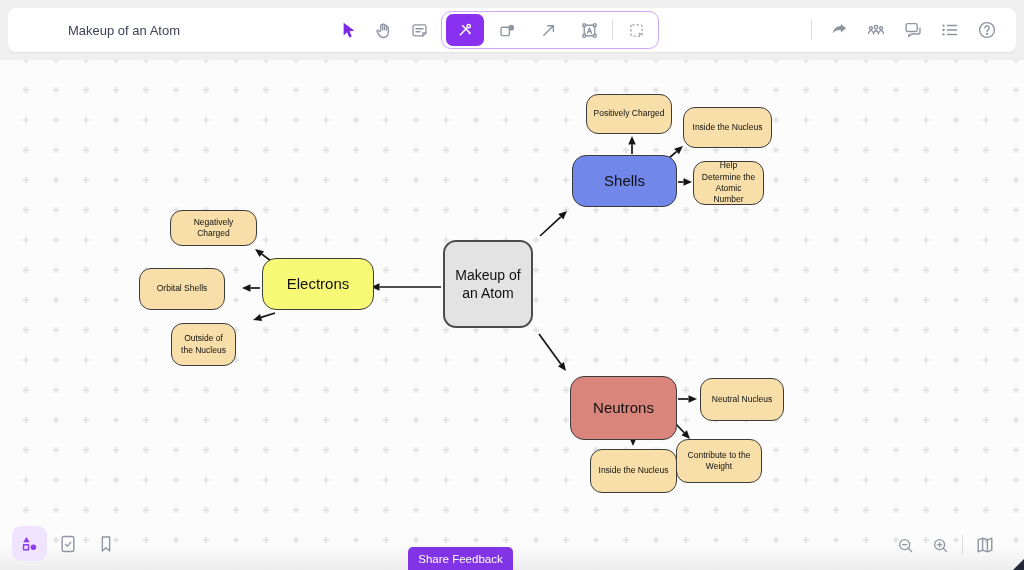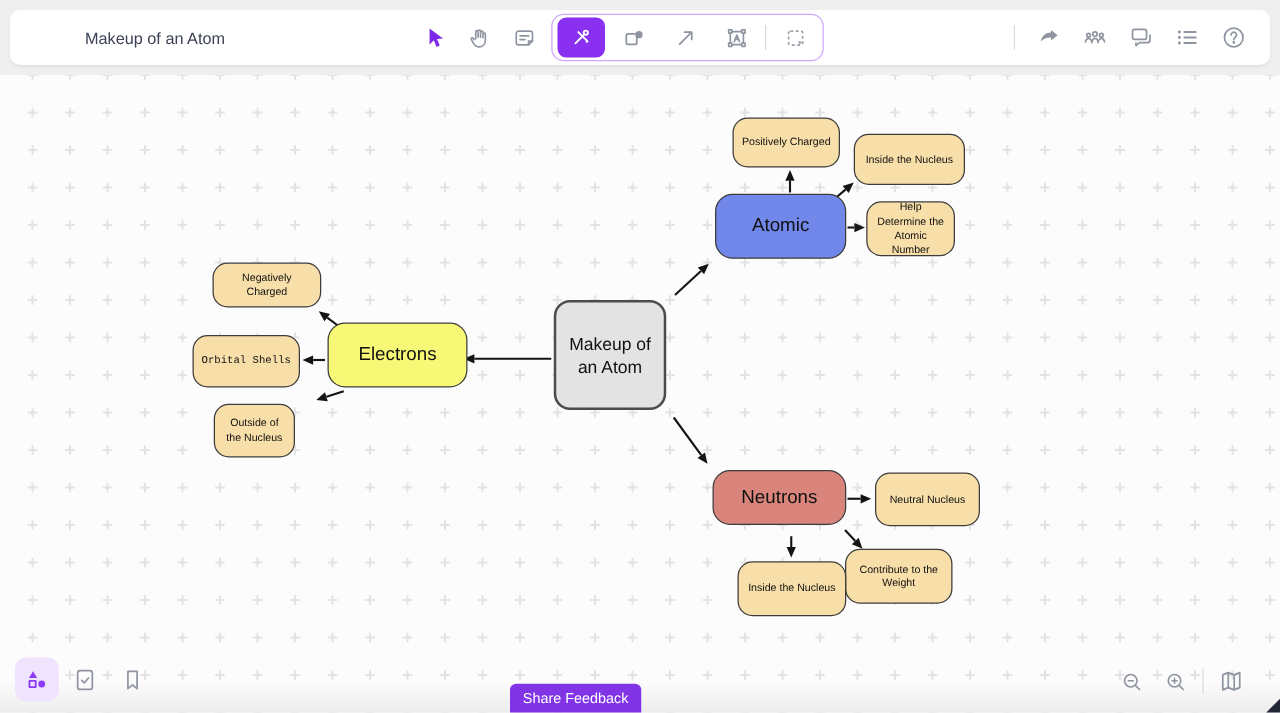--- a/index.html
+++ b/index.html
@@ -128,24 +128,24 @@
         <polygon points="690,439 681.4953903794413,435.3106077462677 686.9051993644385,430.2614526936036" fill="#141414"></polygon>
       </g>
       <g>
         <line x1="633" y1="429" x2="633" y2="437.5" stroke="#141414" stroke-width="1.7"></line>
         <polygon points="633,446 629.3,437.5 636.7,437.5" fill="#141414"></polygon>
       </g>
     </svg>
   <div id="nodes-layer">
       <div class="node root" style="left: 443px; top: 240px; width: 90px; height: 88px; background: rgb(227, 227, 227); font-size: 14px;">Makeup of an Atom</div>
       <div class="node branch" style="left: 262px; top: 258px; width: 112px; height: 52px; background: rgb(247, 248, 118); font-size: 15px;">Electrons</div>
-      <div class="node branch" style="left: 572px; top: 155px; width: 105px; height: 52px; background: rgb(114, 135, 234); font-size: 15px;">Atomic</div>
-      <div class="node branch" style="left: 570px; top: 376px; width: 107px; height: 44px; background: rgb(217, 133, 123); font-size: 15px;">Neutrons</div>
+      <div class="node branch" style="left: 572px; top: 155px; width: 105px; height: 52px; background: rgb(114, 135, 234); font-size: 15px;">Shells</div>
+      <div class="node branch" style="left: 570px; top: 376px; width: 107px; height: 64px; background: rgb(217, 133, 123); font-size: 15px;">Neutrons</div>
       <div class="node leaf" style="left: 170px; top: 210px; width: 87px; height: 32px; background: rgb(248, 223, 169); font-size: 8.5px;">Negatively Charged</div>
-      <div class="node leaf" style="left: 154px; top: 268px; width: 86px; height: 42px; background: rgb(248, 223, 169); font-size: 8.5px; font-family: Liberation Mono, monospace;">Orbital Shells</div>
+      <div class="node leaf" style="left: 139px; top: 268px; width: 86px; height: 42px; background: rgb(248, 223, 169); font-size: 8.5px;">Orbital Shells</div>
       <div class="node leaf" style="left: 171px; top: 323px; width: 65px; height: 43px; background: rgb(248, 223, 169); font-size: 8.5px;">Outside of the Nucleus</div>
       <div class="node leaf" style="left: 586px; top: 94px; width: 86px; height: 40px; background: rgb(248, 223, 169); font-size: 8.5px;">Positively Charged</div>
       <div class="node leaf" style="left: 683px; top: 107px; width: 89px; height: 41px; background: rgb(248, 223, 169); font-size: 8.5px;">Inside the Nucleus</div>
       <div class="node leaf" style="left: 693px; top: 161px; width: 71px; height: 44px; background: rgb(248, 223, 169); font-size: 8.5px;">Help Determine the Atomic Number</div>
       <div class="node leaf" style="left: 700px; top: 378px; width: 84px; height: 43px; background: rgb(248, 223, 169); font-size: 8.5px;">Neutral Nucleus</div>
       <div class="node leaf" style="left: 676px; top: 439px; width: 86px; height: 44px; background: rgb(248, 223, 169); font-size: 8.5px;">Contribute to the Weight</div>
       <div class="node leaf" style="left: 590px; top: 449px; width: 87px; height: 44px; background: rgb(248, 223, 169); font-size: 8.5px;">Inside the Nucleus</div>
     </div>
 </div>
 

